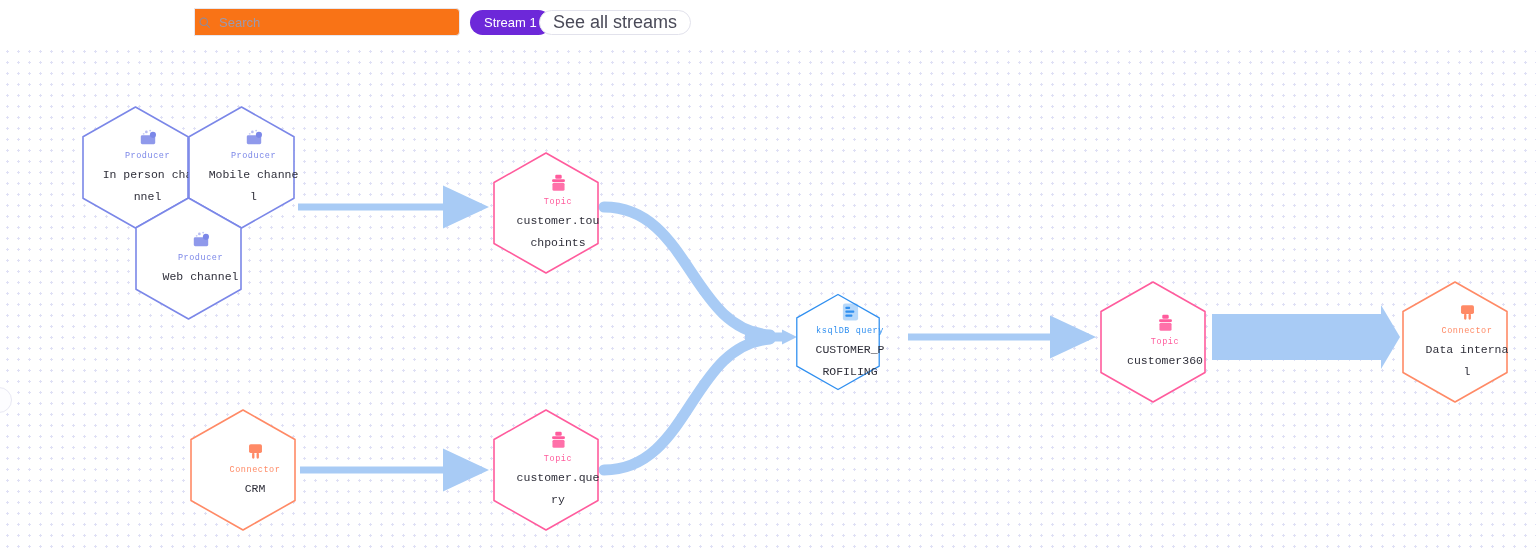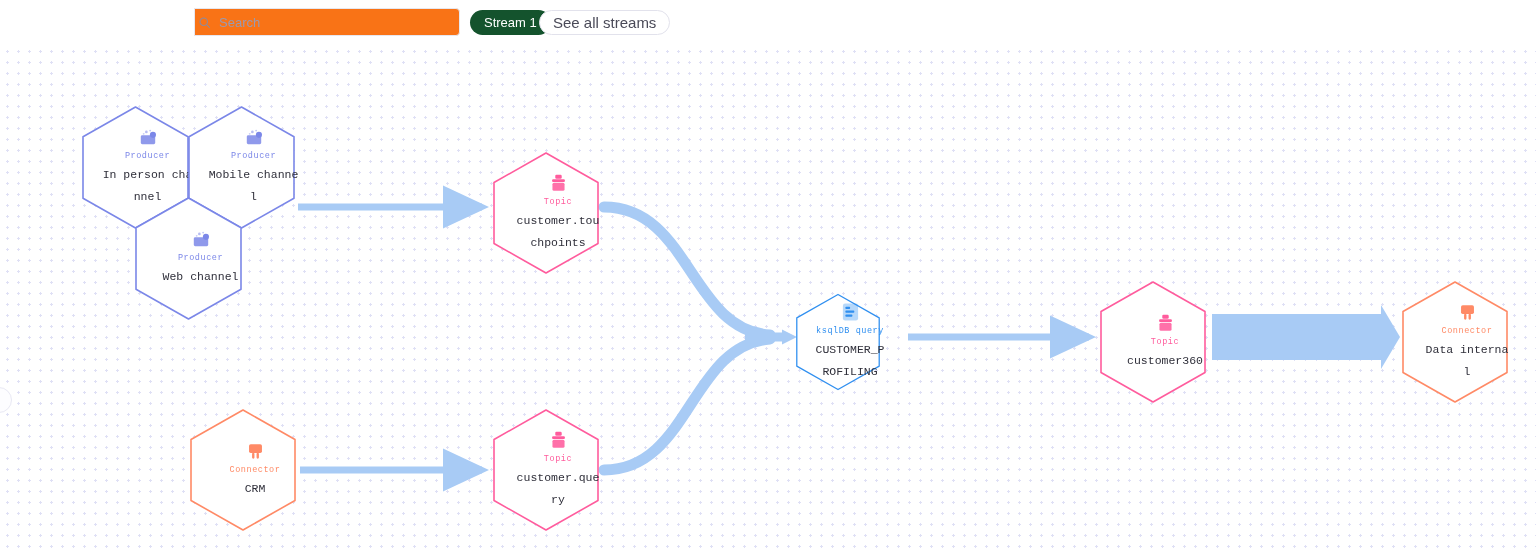--- a/index.html
+++ b/index.html
@@ -74,39 +74,39 @@
     padding: 0;
   }
   #search-input::placeholder { color: #9a9ab0; }
 
   #stream-chip {
     position: absolute;
     left: 470px; top: 10px;
     height: 25px;
     padding: 0 14px;
     border-radius: 13px;
-    background: #14532d;
+    background: #6d28d9;
     color: #ffffff;
     font-size: 13px;
     display: flex;
     align-items: center;
     cursor: pointer;
     border: none;
     font-family: "Liberation Sans", sans-serif;
   }
   #see-all-streams {
     position: absolute;
     left: 539px; top: 10px;
     height: 25px;
     padding: 0 13px;
     border-radius: 13px;
     background: #ffffff;
     border: 1px solid #e2e2ec;
     color: #4a4a58;
-    font-size: 15px;
+    font-size: 18px;
     display: flex;
     align-items: center;
     cursor: pointer;
     font-family: "Liberation Sans", sans-serif;
   }
   #hide-internal-wrap {
     position: absolute;
     left: 651px; top: 10px;
     height: 26px;
     display: flex;

